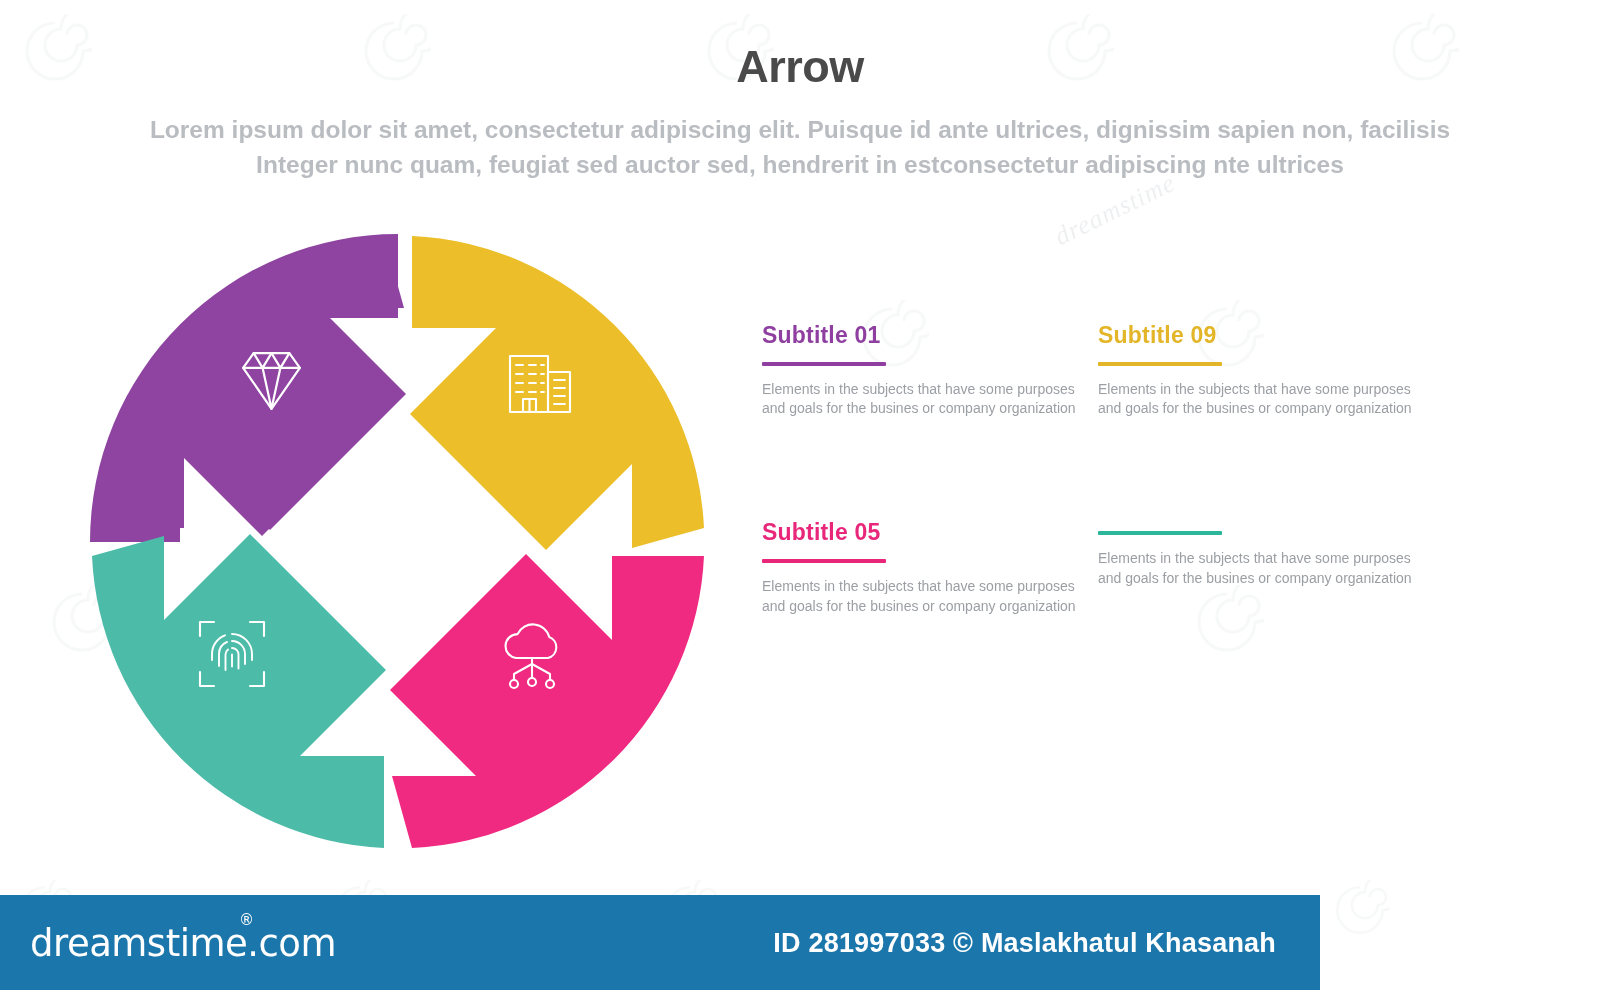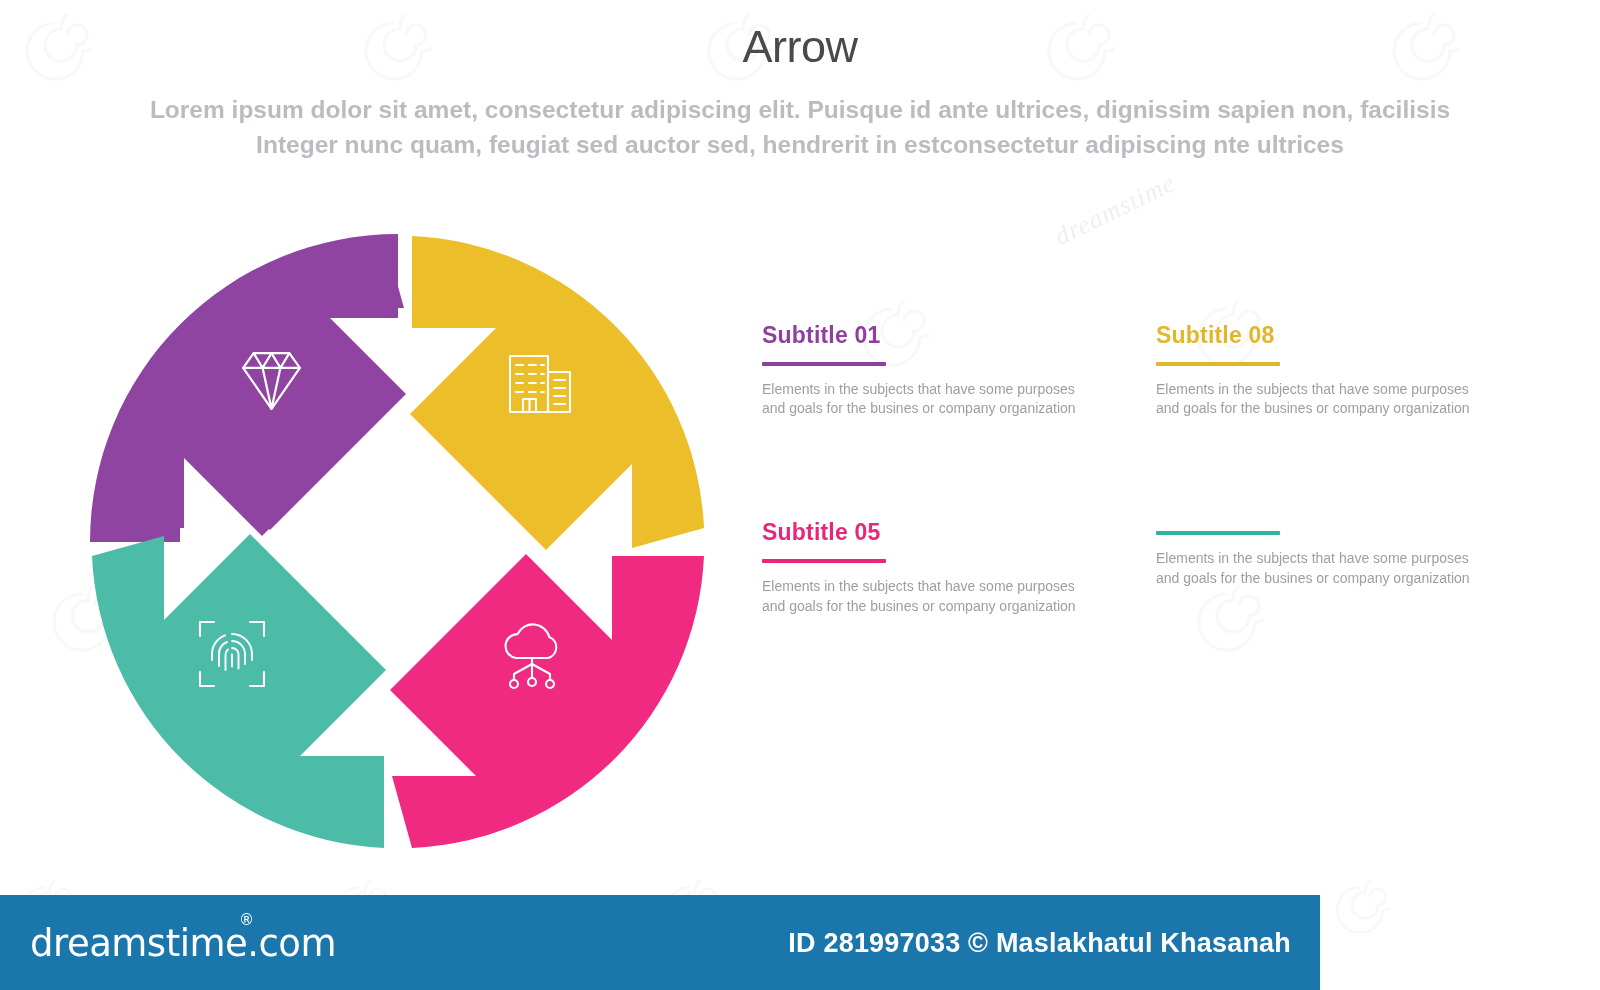--- a/index.html
+++ b/index.html
@@ -16,37 +16,37 @@
   .wm-layer{position:absolute;inset:0;pointer-events:none;z-index:5;}
   .wm{position:absolute;opacity:.055;}
   .wm svg{display:block;}
   .wm-text{position:absolute;color:#9aa3ab;opacity:.16;
     font-family:"Liberation Serif",serif;font-style:italic;font-size:30px;
     letter-spacing:1px;white-space:nowrap;}
 
   
   .header{position:absolute;left:0;top:0;width:1600px;z-index:10;text-align:center;}
   .title{
-    margin:0;padding-top:24px;
-    font-size:45px;font-weight:normal;color:#4a4a4a;
+    margin:8px;padding-top:36px;
+    font-size:45px;font-weight:bold;color:#4a4a4a;
     letter-spacing:-0.5px;line-height:1;
   }
   .subhead{
     margin:24px auto 0;width:1420px;
     font-size:24.5px;line-height:1.42;color:#b9bcc0;font-weight:bold;
   }
   .subhead .l2{display:block;}
 
   
   .diagram{position:absolute;left:88px;top:232px;width:620px;height:620px;z-index:8;}
   .diagram svg{display:block;}
 
   
   .content{position:absolute;left:762px;top:322px;width:730px;z-index:10;}
-  .row{display:flex;gap:58px;}
+  .row{display:flex;}
   .row + .row{margin-top:100px;}
   .card{width:336px;}
   .card-title{
     font-size:23px;font-weight:bold;letter-spacing:.2px;margin:0;line-height:1.2;
   }
   .card-rule{height:4px;width:124px;margin:12px 0 14px;border-radius:1px;}
   .card-body{
     font-size:14px;line-height:1.42;color:#9b9fa4;margin:0;font-weight:normal;
   }
 
@@ -57,21 +57,21 @@
   }
   .ds-logo{
     position:absolute;left:30px;top:27px;
     color:#ffffff;font-size:37px;font-weight:normal;
     font-family:"DejaVu Sans", sans-serif;letter-spacing:-0.5px;
   }
   .ds-logo .reg{
     position:absolute;left:209px;top:-11px;font-size:15px;
   }
   .credit{
-    position:absolute;right:29px;top:33px;
+    position:absolute;right:44px;top:33px;
     color:#ffffff;font-size:27px;font-weight:bold;letter-spacing:.2px;
   }
 </style>
 </head>
 <body>
 
 <div class="stage">
 
   <div class="wm-layer">
     <div class="wm" style="left:18px;top:14px;">
@@ -306,21 +306,21 @@
   </div>
 
   <div class="content">
     <div class="row">
       <div class="card">
         <p class="card-title" style="color:#8e3fa0;">Subtitle 01</p>
         <div class="card-rule" style="background:#8e3fa0;"></div>
         <p class="card-body">Elements in the subjects that have some purposes and goals for the busines or company organization</p>
       </div>
       <div class="card">
-        <p class="card-title" style="color:#e3b528;">Subtitle 08</p>
+        <p class="card-title" style="color:#e3b528;">Subtitle 09</p>
         <div class="card-rule" style="background:#e3b528;"></div>
         <p class="card-body">Elements in the subjects that have some purposes and goals for the busines or company organization</p>
       </div>
     </div>
     <div class="row">
       <div class="card">
         <p class="card-title" style="color:#e8277b;">Subtitle 05</p>
         <div class="card-rule" style="background:#e8277b;"></div>
         <p class="card-body">Elements in the subjects that have some purposes and goals for the busines or company organization</p>
       </div>

